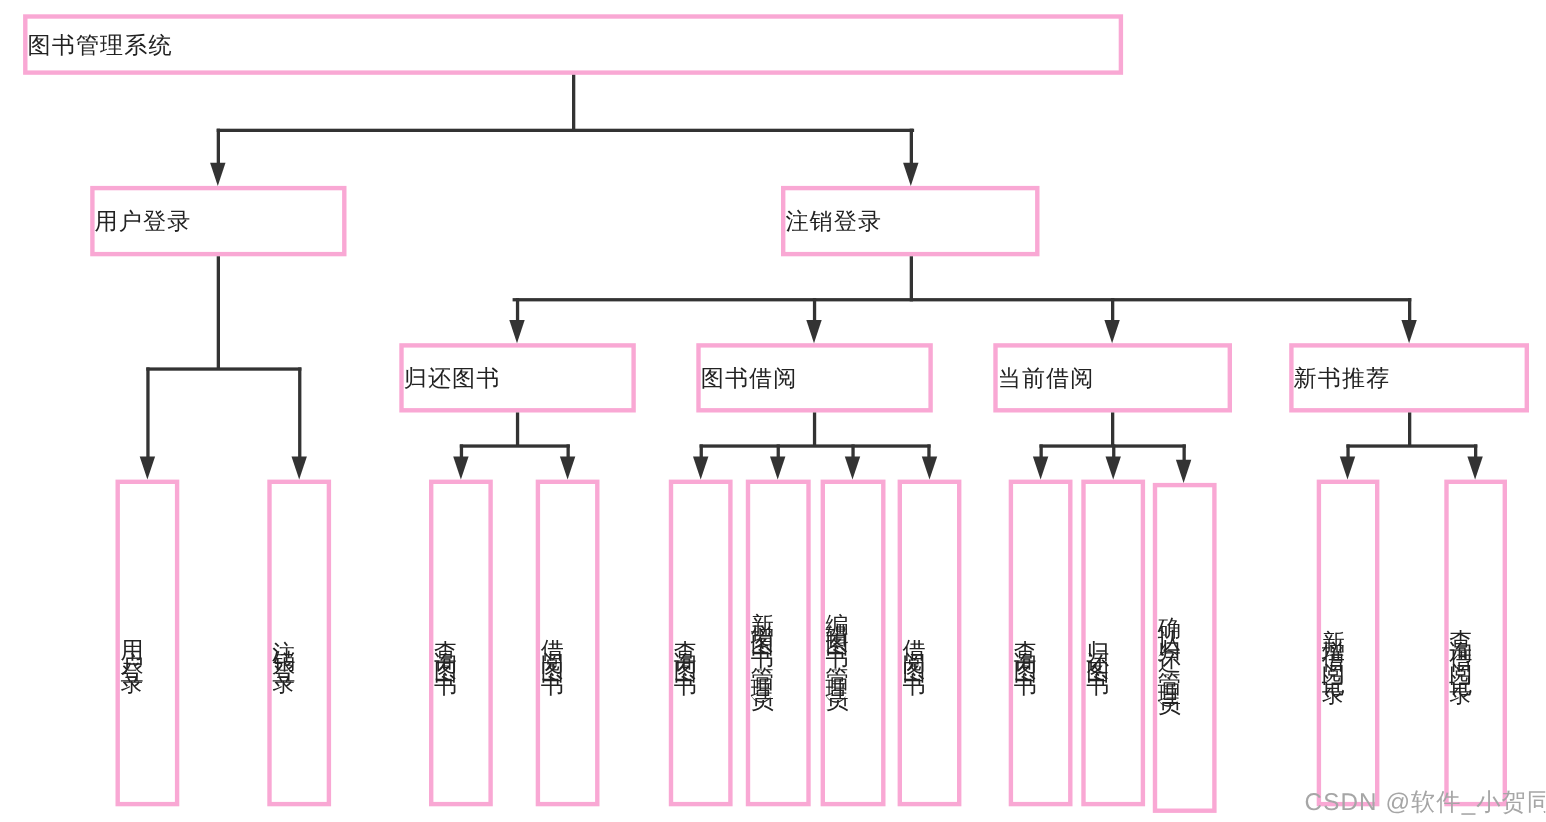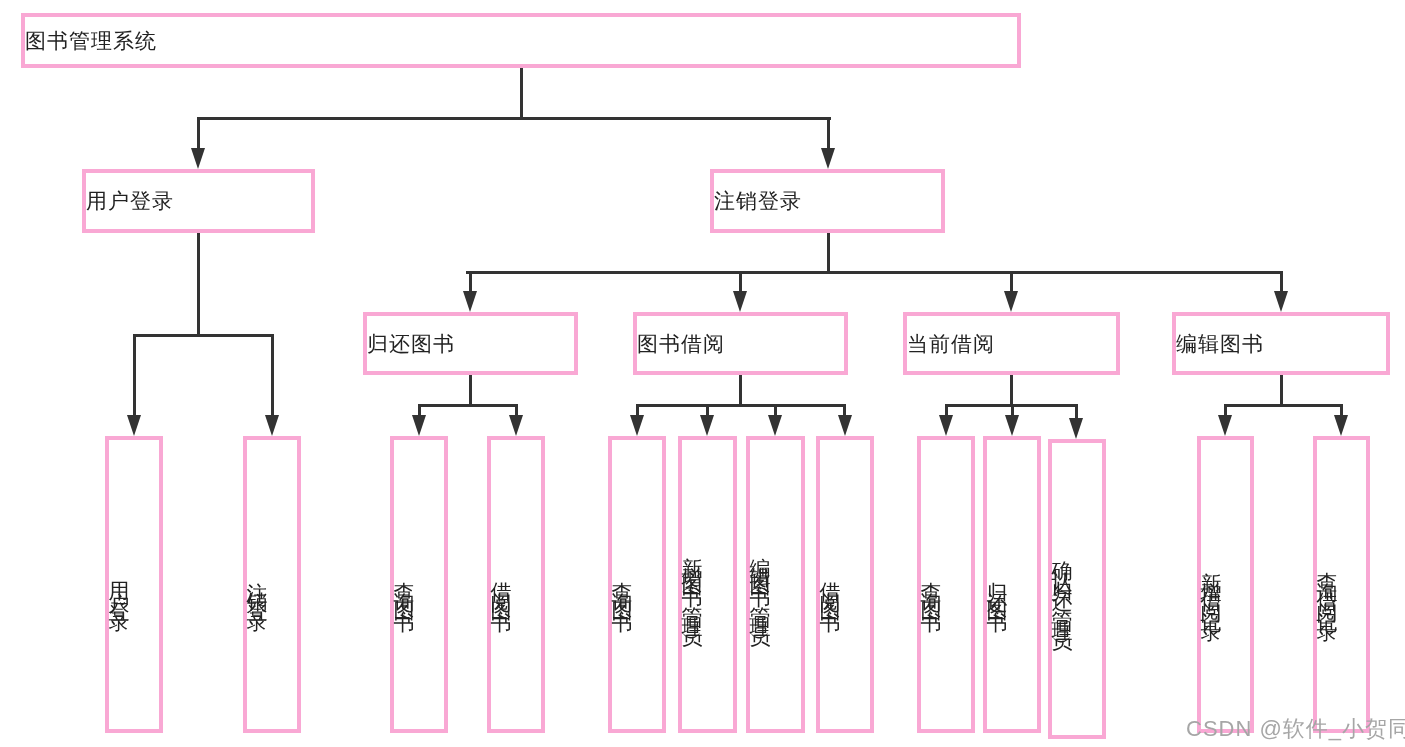--- a/index.html
+++ b/index.html
@@ -48,21 +48,21 @@
   <div class="box" style="left:363px;top:312px;width:215px;height:63px;">
     <span class="lbl">归还图书</span>
   </div>
   <div class="box" style="left:633px;top:312px;width:215px;height:63px;">
     <span class="lbl">图书借阅</span>
   </div>
   <div class="box" style="left:903px;top:312px;width:217px;height:63px;">
     <span class="lbl">当前借阅</span>
   </div>
   <div class="box" style="left:1172px;top:312px;width:218px;height:63px;">
-    <span class="lbl">编辑图书</span>
+    <span class="lbl">新书推荐</span>
   </div>
 
   <div class="box leaf" style="left:105px;top:436px;width:58px;height:297px;">
     <span class="lbl">用户登录</span>
   </div>
   <div class="box leaf" style="left:243px;top:436px;width:58px;height:297px;">
     <span class="lbl">注销登录</span>
   </div>
 
   <div class="box leaf" style="left:390px;top:436px;width:58px;height:297px;">

